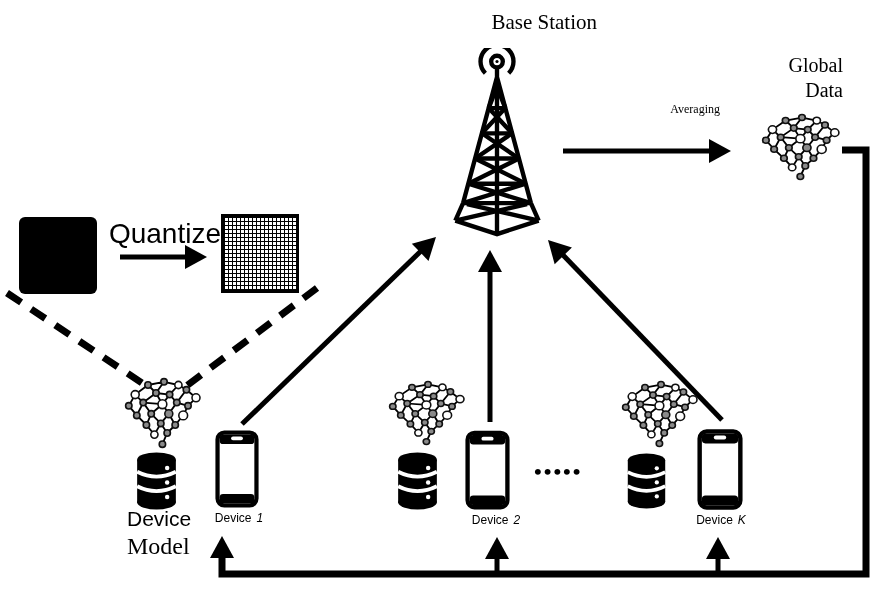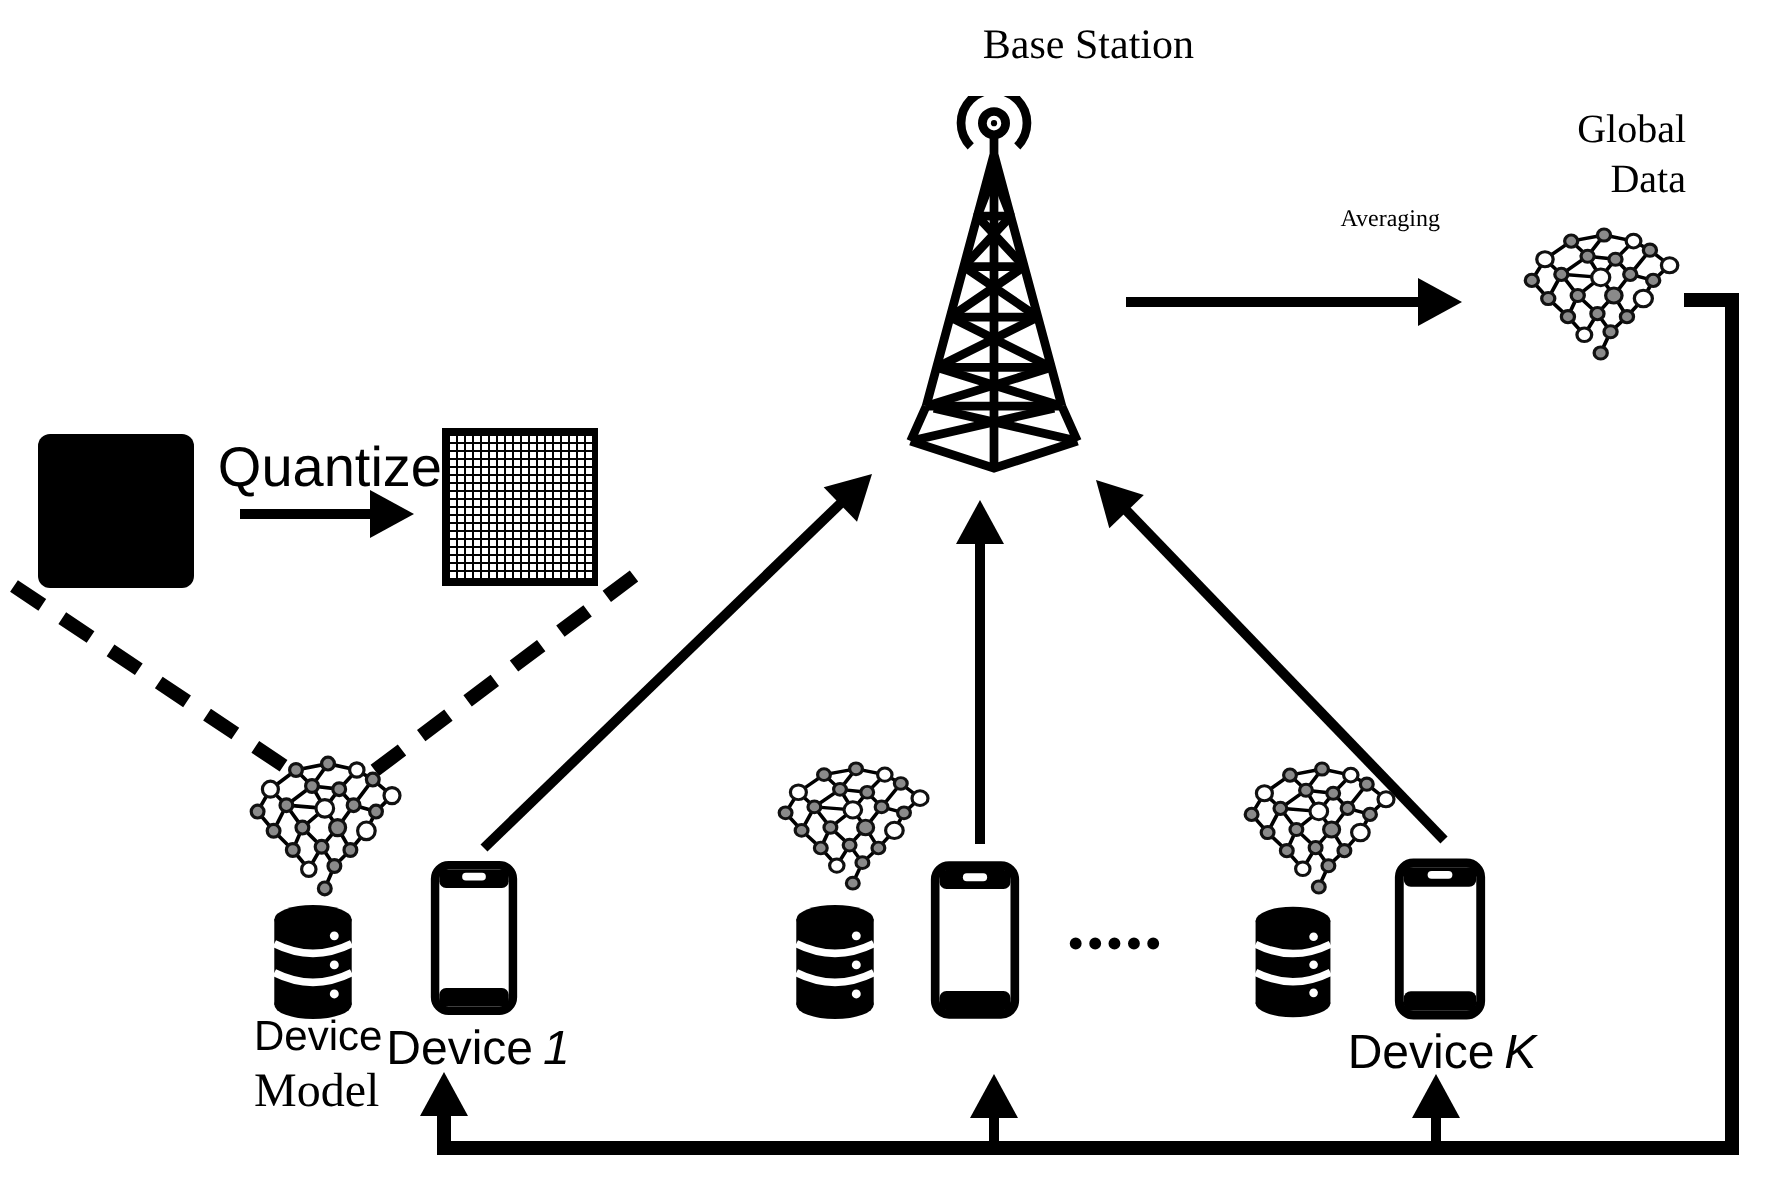--- a/index.html
+++ b/index.html
@@ -10,21 +10,21 @@
   .serif{font-family:"Liberation Serif",serif;}
   .sans{font-family:"Liberation Sans",sans-serif;}
   .center{text-align:right;}
   .base-station-label{left:397px;top:10px;width:200px;font-size:21px;}
   .averaging-label{left:560px;top:102px;width:160px;font-size:12px;}
   .global-model-label{left:761px;top:53px;width:82px;font-size:20px;line-height:25px;}
   .quantize-label{left:101px;top:217px;width:120px;font-size:28px;}
   .local-data-label{left:127px;top:505px;width:70px;}
   .local-line{display:block;font-size:21px;line-height:27px;font-family:"Liberation Sans",sans-serif;}
   .data-line{display:block;font-size:24px;line-height:28px;font-family:"Liberation Serif",serif;}
-  .device-label{width:130px;font-size:24px;font-family:"Liberation Sans",sans-serif;text-align:center;}
+  .device-label{width:130px;font-size:12px;font-family:"Liberation Sans",sans-serif;text-align:center;}
   .device-label .idx{font-style:italic;margin-left:5px;}
   .device1-label{left:174px;top:511px;}
   .device2-label{left:431px;top:513px;}
   .deviceK-label{left:656px;top:513px;}
   .ellipsis-dots{left:534px;top:459px;width:70px;font-size:22px;letter-spacing:2px;font-weight:bold;}
   .full-model-square{left:19px;top:217px;width:78px;height:77px;background:#000;border-radius:6px;}
   .quantized-model-grid{left:221px;top:214px;width:72px;height:73px;border:3px solid #000;background-color:#fff;
     background-image:repeating-linear-gradient(to right,#000 0 1px,transparent 1px 4px),
                      repeating-linear-gradient(to bottom,#000 0 1px,transparent 1px 4px);}
   svg{display:block;}
@@ -180,19 +180,22 @@
   <div class="abs label sans center quantize-label">Quantize</div>
 
   <div class="abs local-data-label">
     <span class="local-line">Device</span>
     <span class="data-line">Model</span>
   </div>
 
   <div class="abs device-label device1-label">
     <span>Device</span><span class="idx">1</span>
   </div>
+  <div class="abs device-label device2-label">
+    <span>Device</span><span class="idx">2</span>
+  </div>
   <div class="abs device-label deviceK-label">
     <span>Device</span><span class="idx">K</span>
   </div>
 
   <div class="abs ellipsis-dots">•••••</div>
 
 </div>
 
 </body></html>

